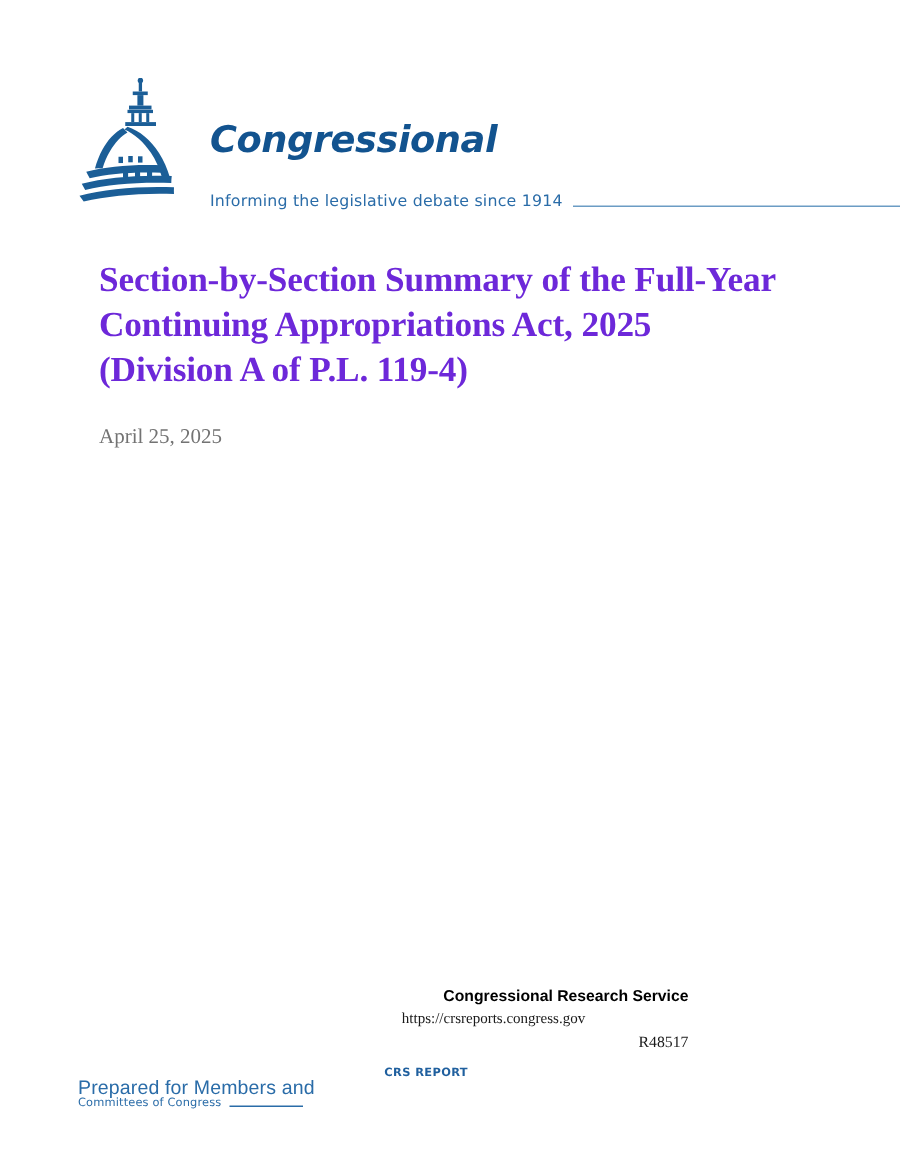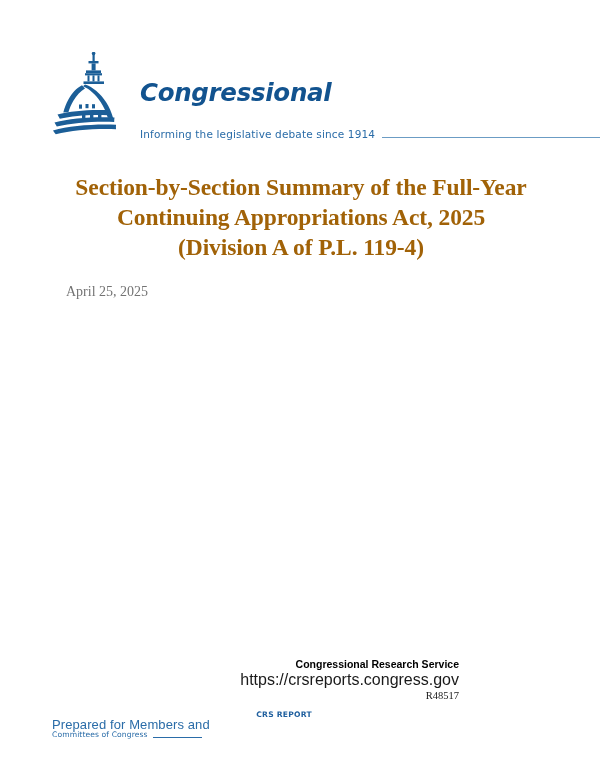--- a/index.html
+++ b/index.html
@@ -83,24 +83,23 @@
     position: absolute;
     left: 66px;
     top: 172px;
     width: 470px;
   }
   .doc-title {
     font-family: "Liberation Serif", serif;
     font-weight: bold;
     font-size: 23.5px;
     line-height: 30px;
-    color: #a16207;
+    color: #6d28d9;
     margin: 0;
     letter-spacing: -0.1px;
-    text-align: center;
   }
   .doc-title .tline {
     display: block;
     white-space: nowrap;
   }
 
   .doc-date {
     position: absolute;
     left: 66px;
     top: 283px;
@@ -119,24 +118,25 @@
     text-align: right;
   }
   .footer-org {
     font-family: Liberation Sans, sans-serif;
     font-weight: bold;
     font-size: 10.5px;
     line-height: 16px;
     color: #000000;
   }
   .footer-url {
-    font-family: Liberation Sans, sans-serif;
-    font-size: 16px;
+    font-family: Liberation Serif, serif;
+    font-size: 10px;
     line-height: 16px;
     color: #1a1a1a;
+    text-align: center;
   }
   .footer-id {
     font-family: "Liberation Serif", serif;
     font-size: 10.5px;
     line-height: 16px;
     color: #1a1a1a;
   }
 
   
   .footer-left {

